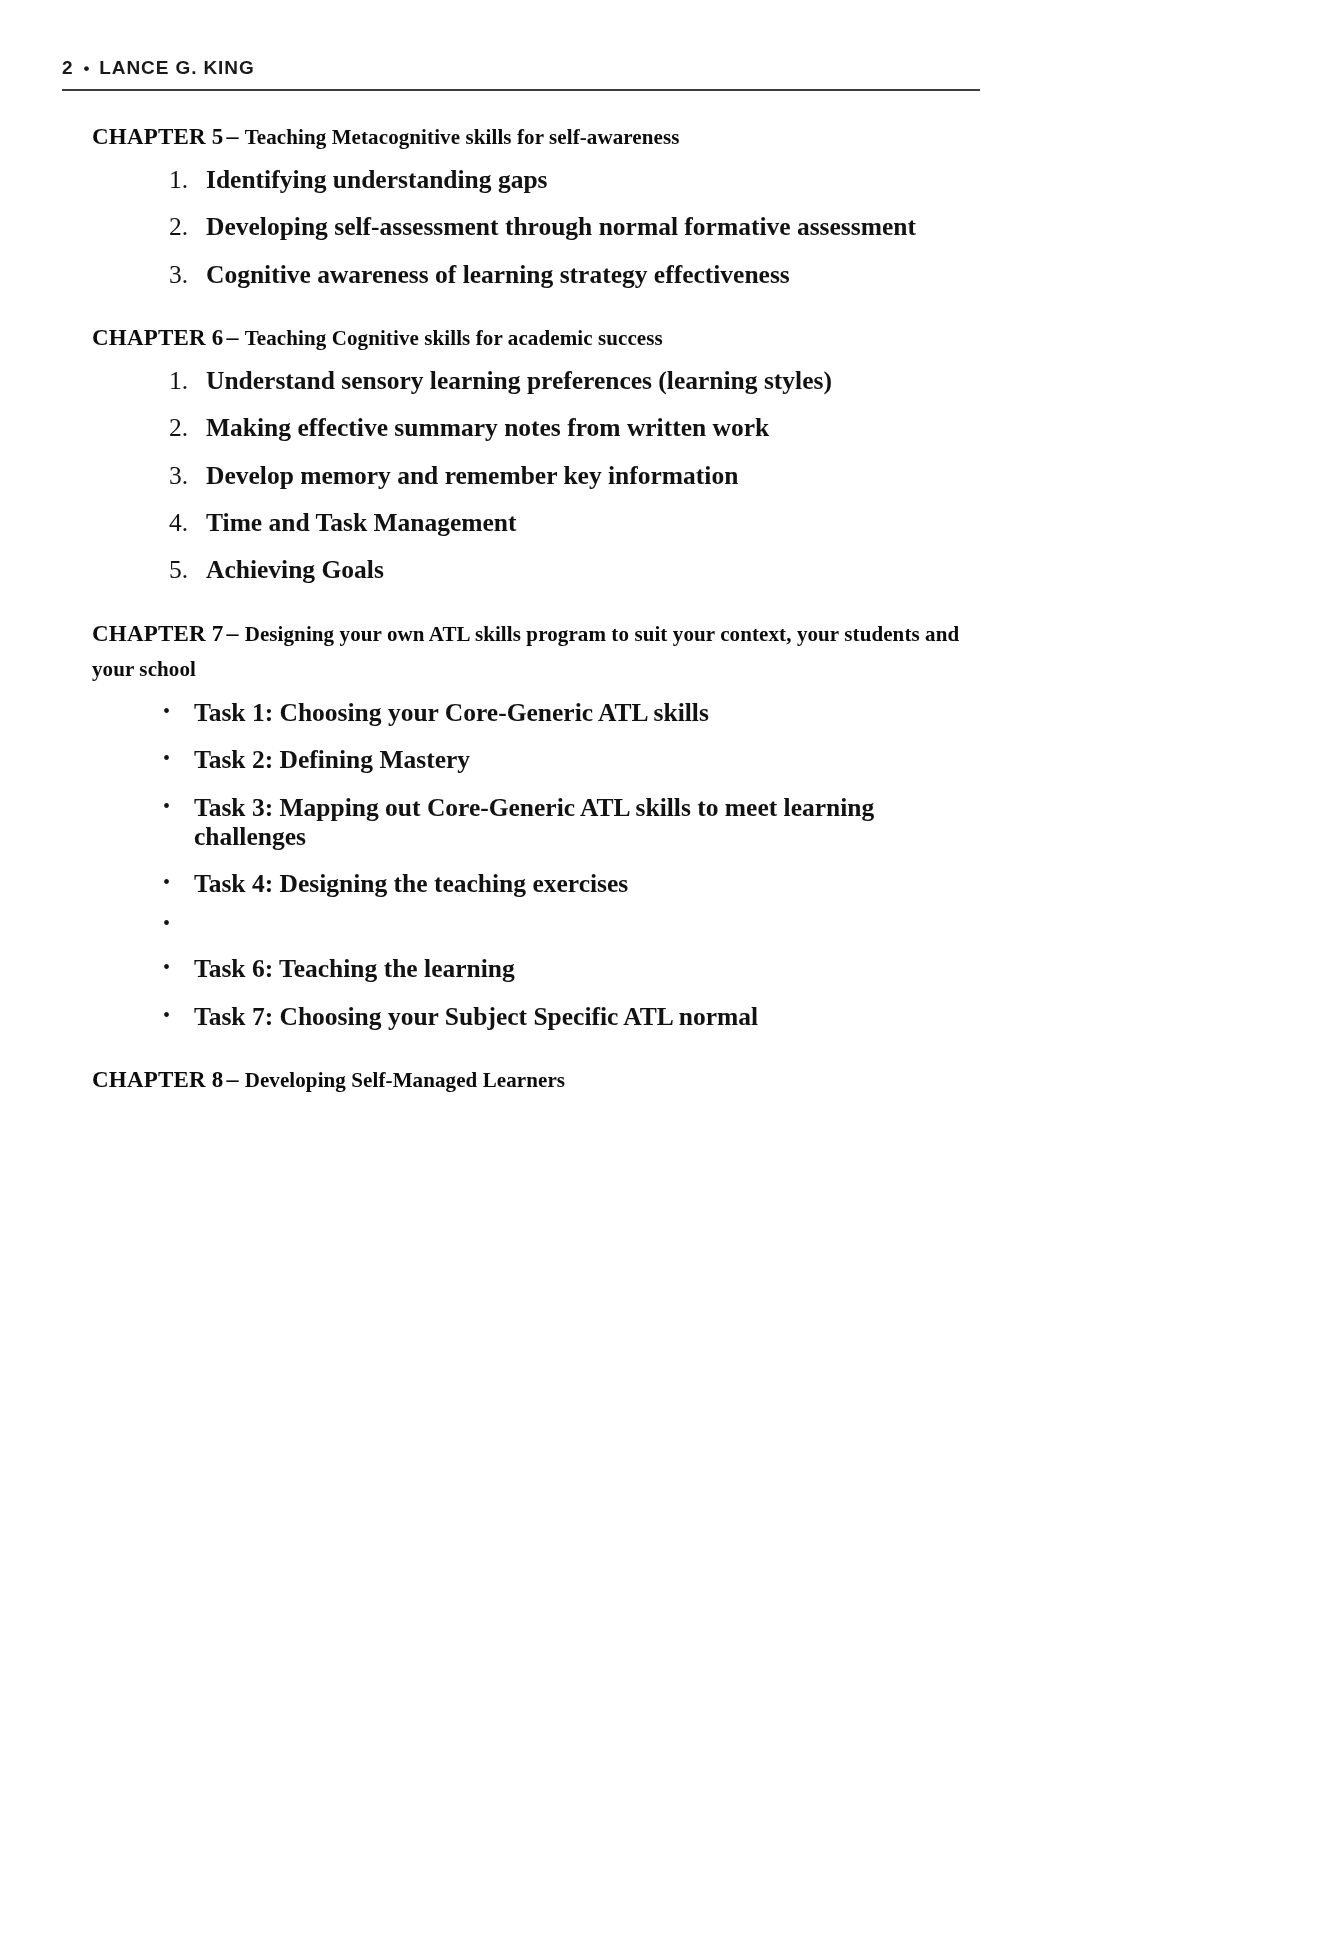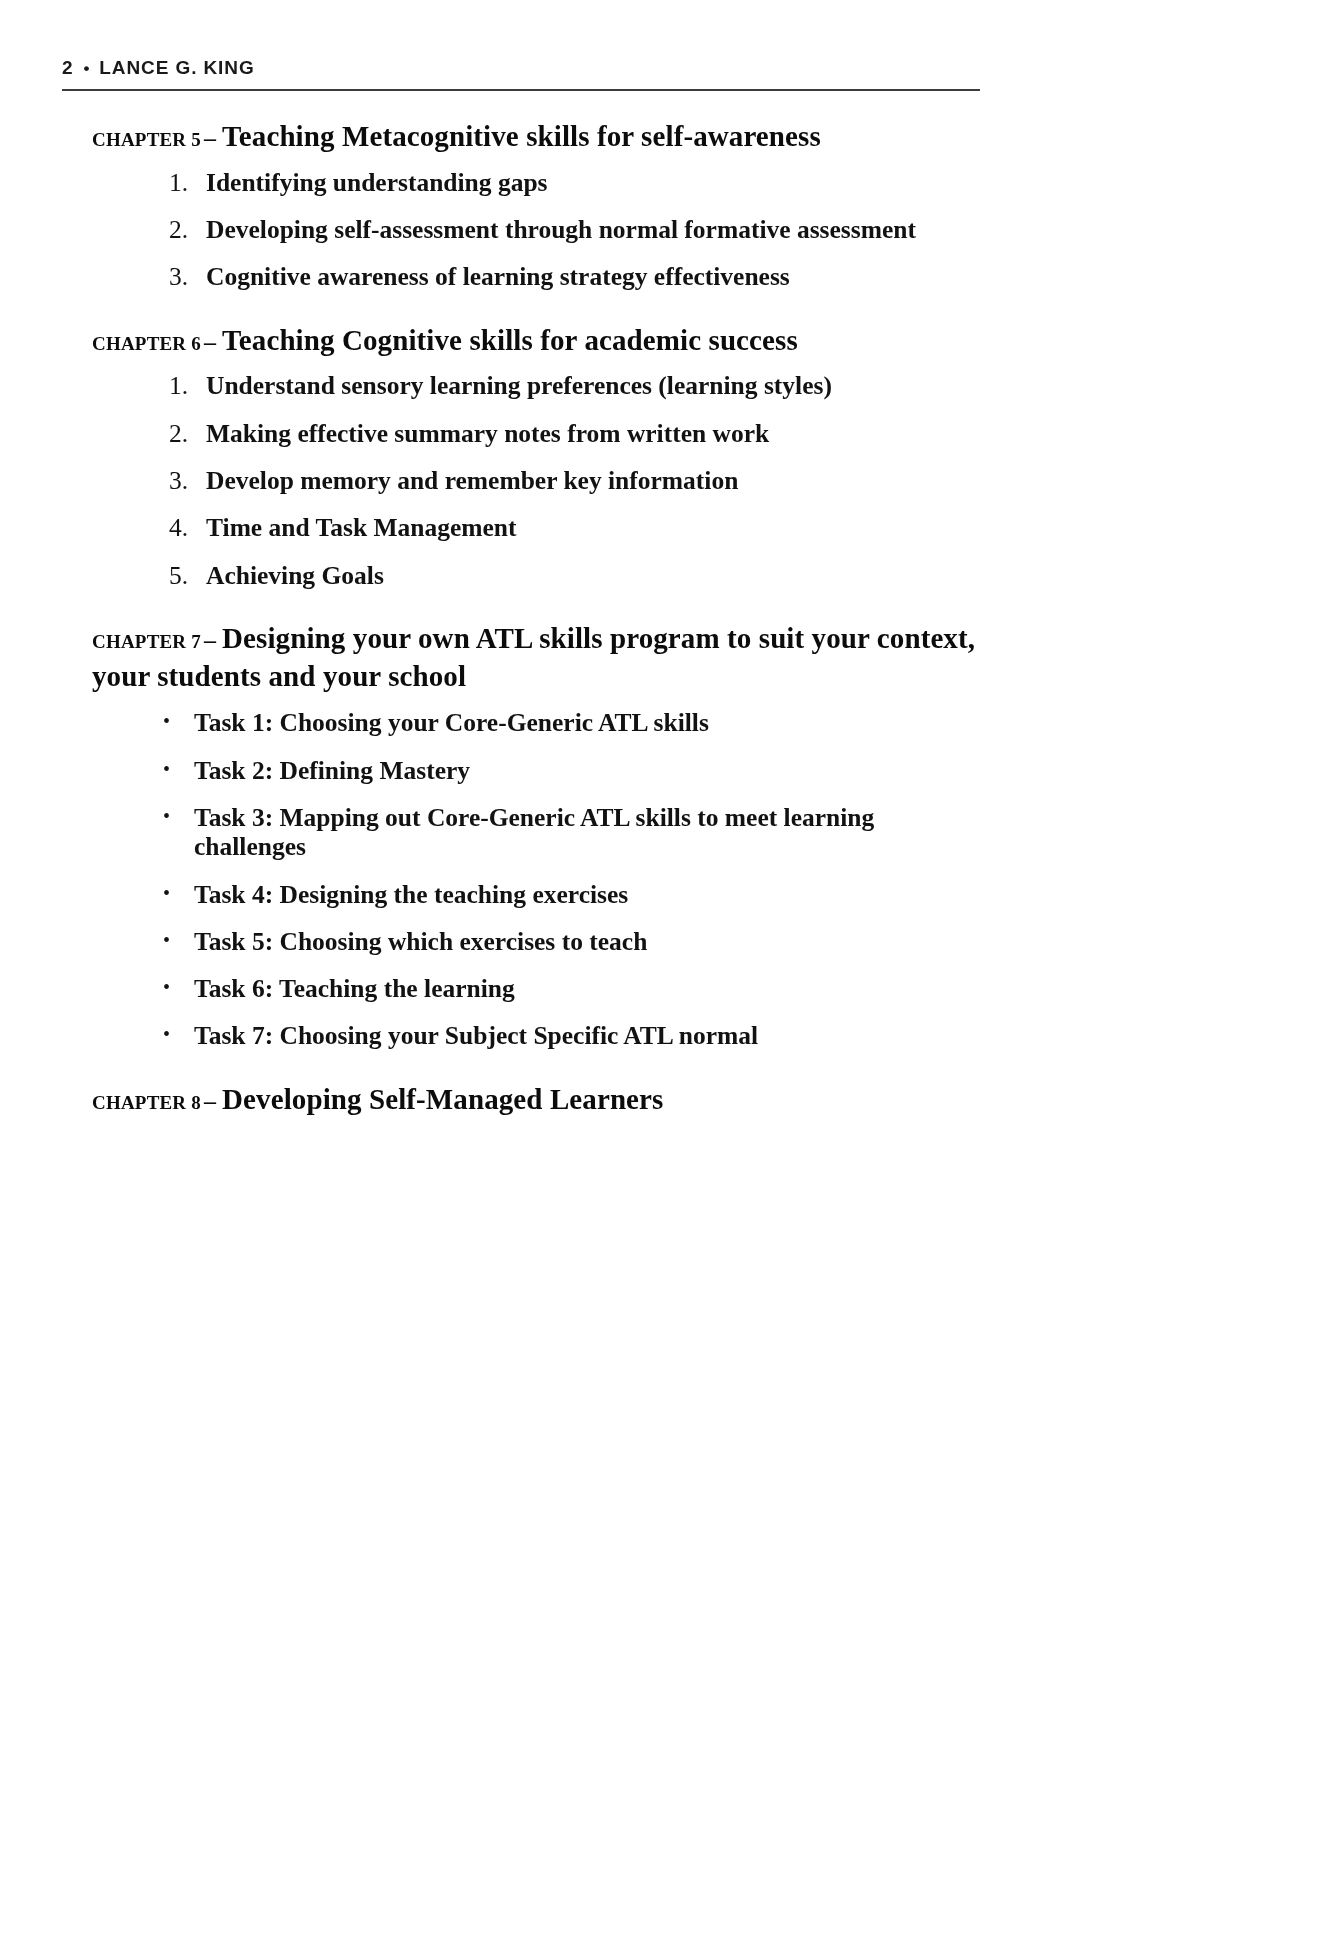--- a/index.html
+++ b/index.html
@@ -74,33 +74,33 @@
     font-family: "Liberation Serif", "DejaVu Serif", serif;
     font-weight: 700;
     font-size: 27px;
     line-height: 1.30;
     color: #0c0c0c;
     margin: 0;
     letter-spacing: 0.1px;
   }
 
   .chapter-label {
-    font-size: 19px;
+    font-size: 23px;
     font-weight: 700;
     letter-spacing: 0.2px;
   }
 
   .chapter-dash {
     font-size: 24px;
     font-weight: 700;
     padding: 0 6px 0 3px;
   }
 
   .chapter-title {
-    font-size: 29px;
+    font-size: 21px;
     font-weight: 700;
   }
 
   
   ol.chapter-list,
   ul.chapter-list {
     list-style: none;
     margin: 0;
     padding: 0;
   }
@@ -245,21 +245,20 @@
         <li>
           <span class="list-marker">•</span>
           <span class="list-text">Task 3: Mapping out Core-Generic ATL skills to meet learning challenges</span>
         </li>
         <li>
           <span class="list-marker">•</span>
           <span class="list-text">Task 4: Designing the teaching exercises</span>
         </li>
         <li>
           <span class="list-marker">•</span>
-          <span class="list-text">Task 5: Choosing which exercises to teach</span>
         </li>
         <li>
           <span class="list-marker">•</span>
           <span class="list-text">Task 6: Teaching the learning</span>
         </li>
         <li>
           <span class="list-marker">•</span>
           <span class="list-text">Task 7: Choosing your Subject Specific ATL normal</span>
         </li>
       </ul>

